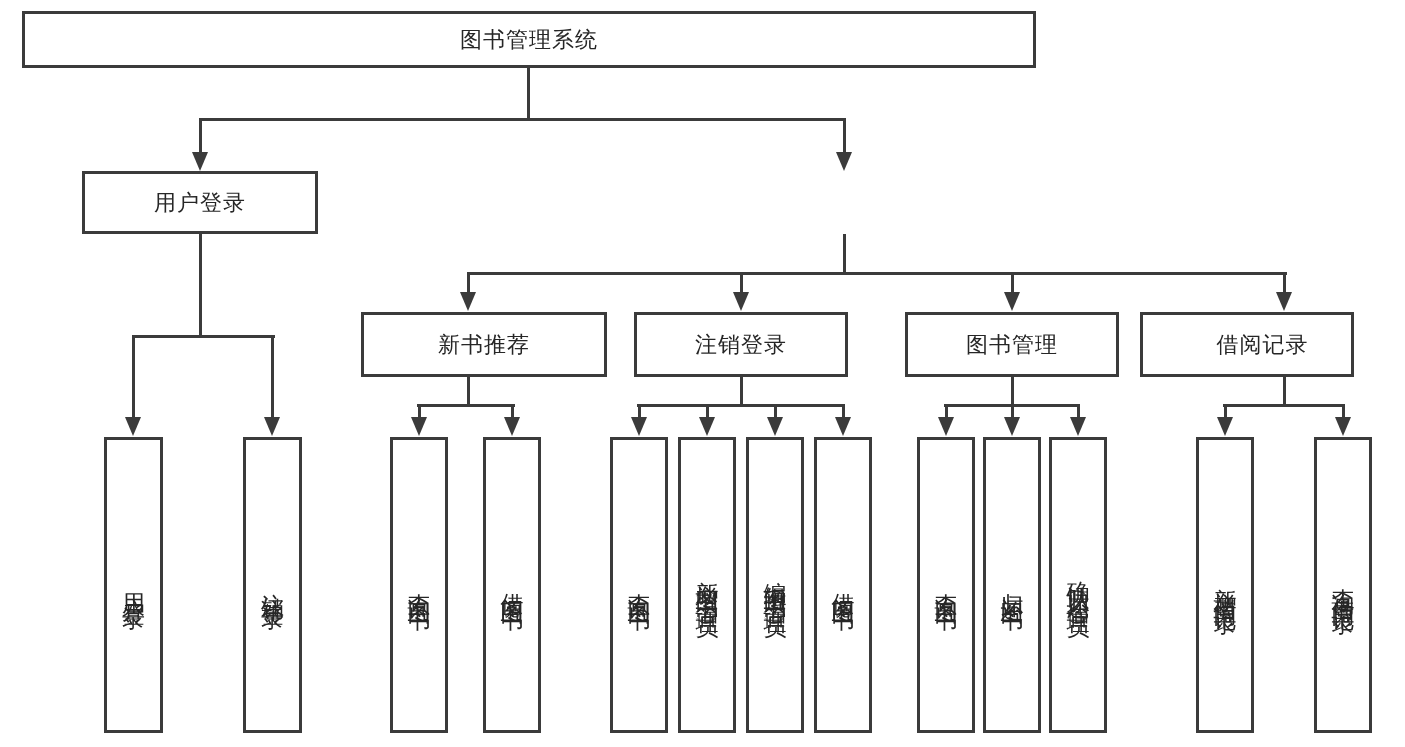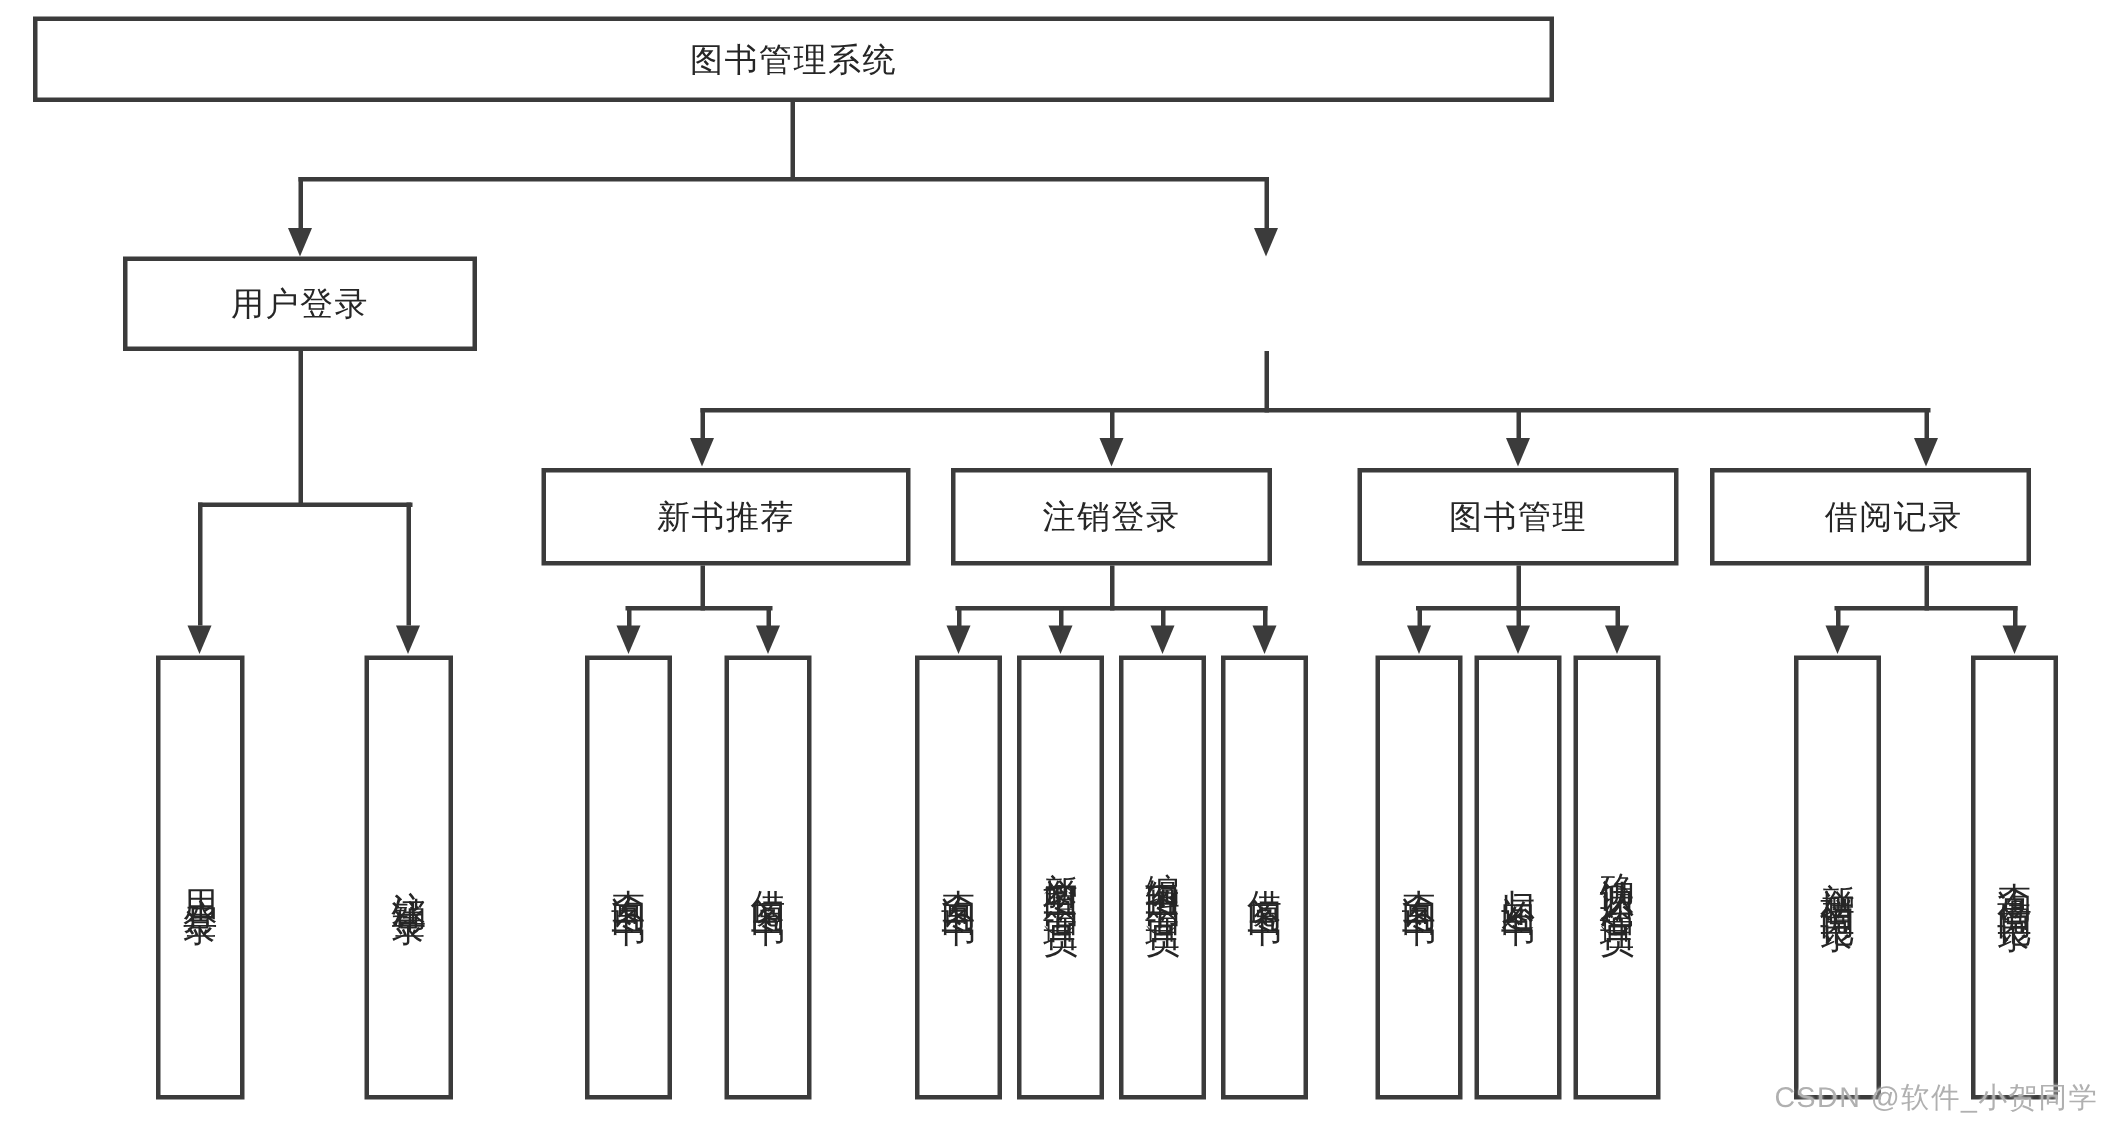--- a/index.html
+++ b/index.html
@@ -159,15 +159,14 @@
     <span class="v-label">确认归还（管理员）</span>
   </div>
 
   <div class="box" style="left:1196px;top:437px;width:58px;height:296px;">
     <span class="v-label">新增借阅记录</span>
   </div>
   <div class="box" style="left:1314px;top:437px;width:58px;height:296px;">
     <span class="v-label">查询借阅记录</span>
   </div>
 
-  <div class="wm">CSDN @软件_小贺同学</div>
 
 </div>
 
 </body></html>

